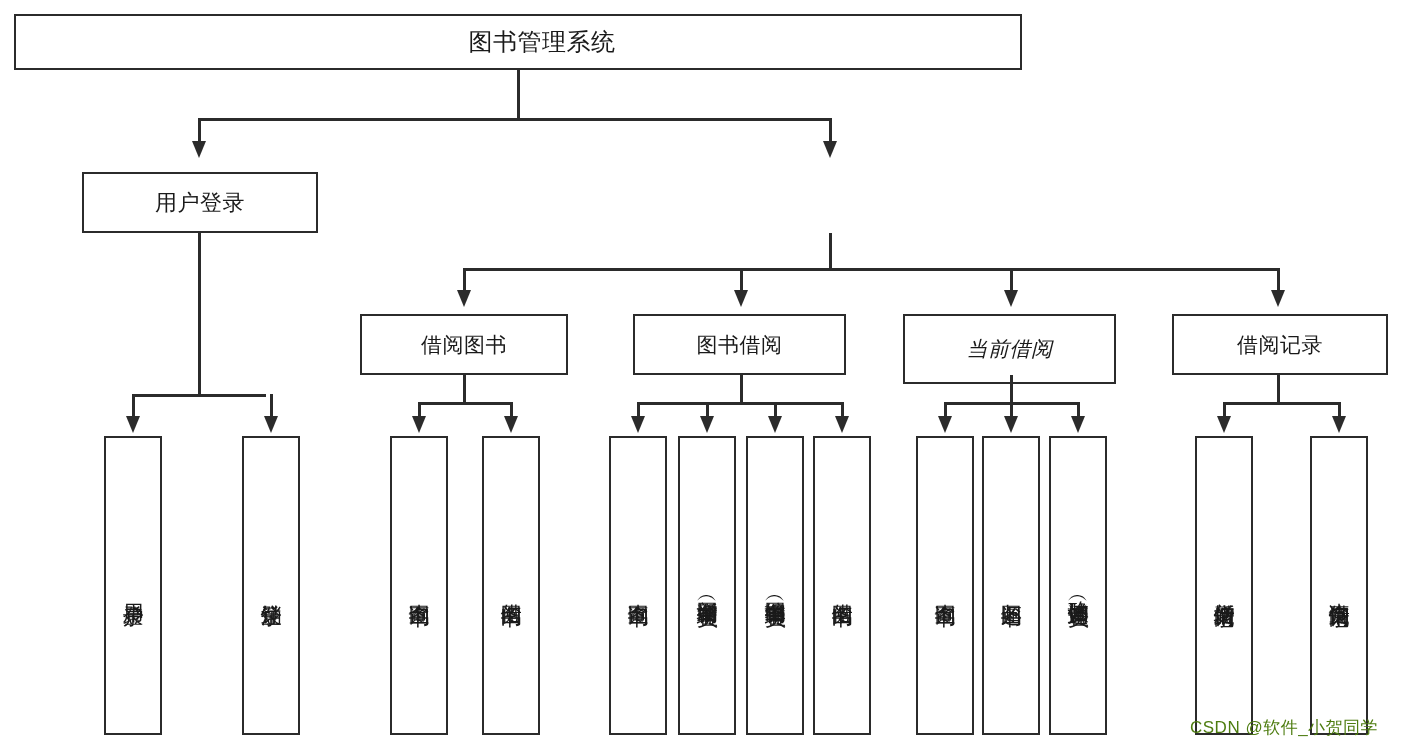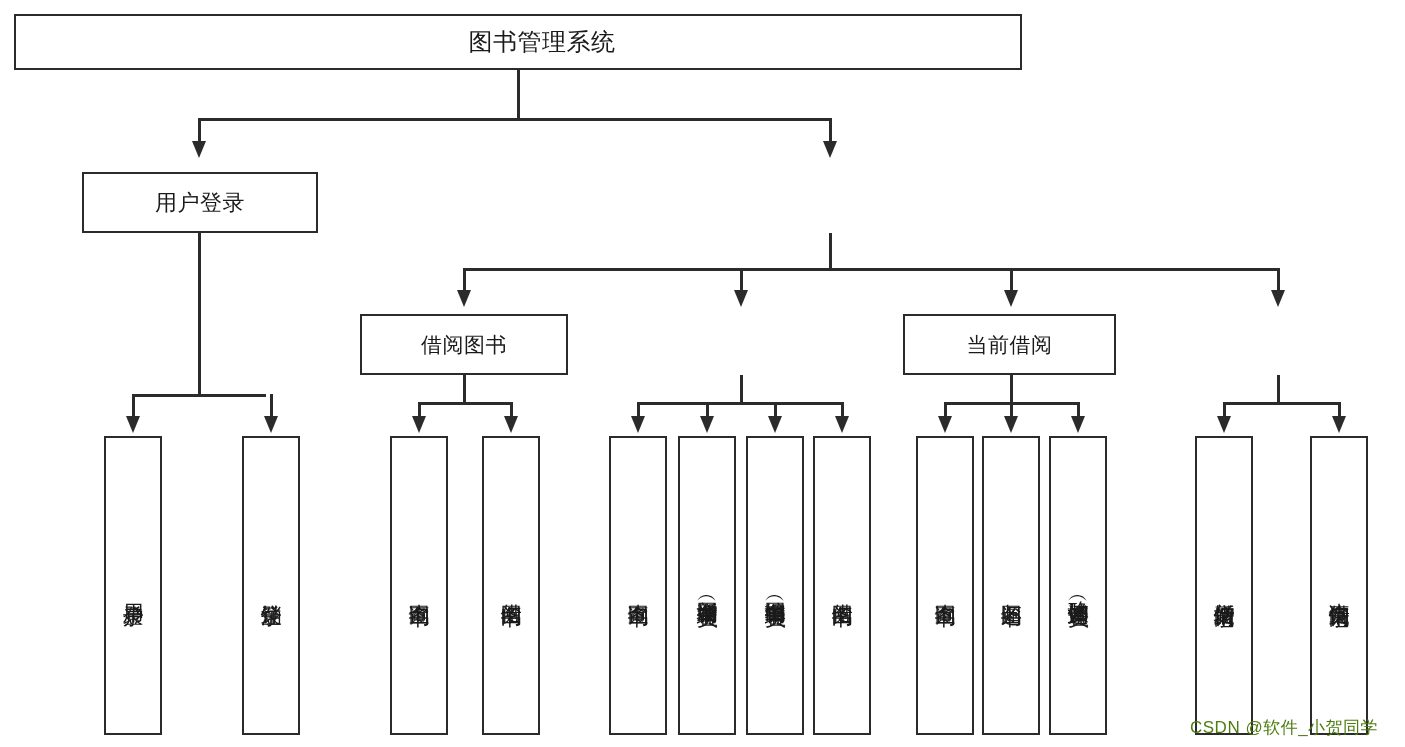--- a/index.html
+++ b/index.html
@@ -115,22 +115,28 @@
   <div class="vline" style="left:740px; top:268px; height:24px;"></div>
   <div class="arrow" style="left:734px; top:290px;"></div>
   <div class="vline" style="left:1010px; top:268px; height:24px;"></div>
   <div class="arrow" style="left:1004px; top:290px;"></div>
   <div class="vline" style="left:1277px; top:268px; height:24px;"></div>
   <div class="arrow" style="left:1271px; top:290px;"></div>
 
   <div class="node horiz level3-node" style="left:360px; top:314px; width:208px; height:61px;">
     <span class="label">借阅图书</span>
   </div>
-  <div class="node horiz level3-node" style="left:903px; top:314px; width:213px; height:61px;">
+  <div class="node horiz level3-node" style="left:633px; top:314px; width:213px; height:61px;">
+    <span class="label">图书借阅</span>
+  </div>
+  <div class="node horiz level3-node" style="left:903px; top:314px; width:213px; height:70px;font-style:italic;">
     <span class="label">当前借阅</span>
+  </div>
+  <div class="node horiz level3-node" style="left:1172px; top:314px; width:216px; height:61px;">
+    <span class="label">借阅记录</span>
   </div>
 
   <div class="vline" style="left:463px; top:375px; height:29px;"></div>
   <div class="hline" style="left:418px; top:402px; width:94px;"></div>
   <div class="vline" style="left:418px; top:402px; height:16px;"></div>
   <div class="arrow" style="left:412px; top:416px;"></div>
   <div class="vline" style="left:510px; top:402px; height:16px;"></div>
   <div class="arrow" style="left:504px; top:416px;"></div>
 
   <div class="vline" style="left:740px; top:375px; height:29px;"></div>

